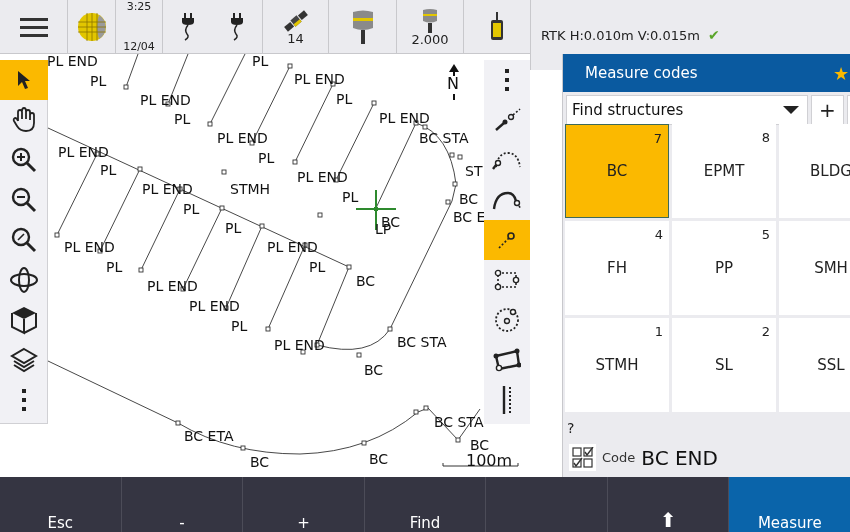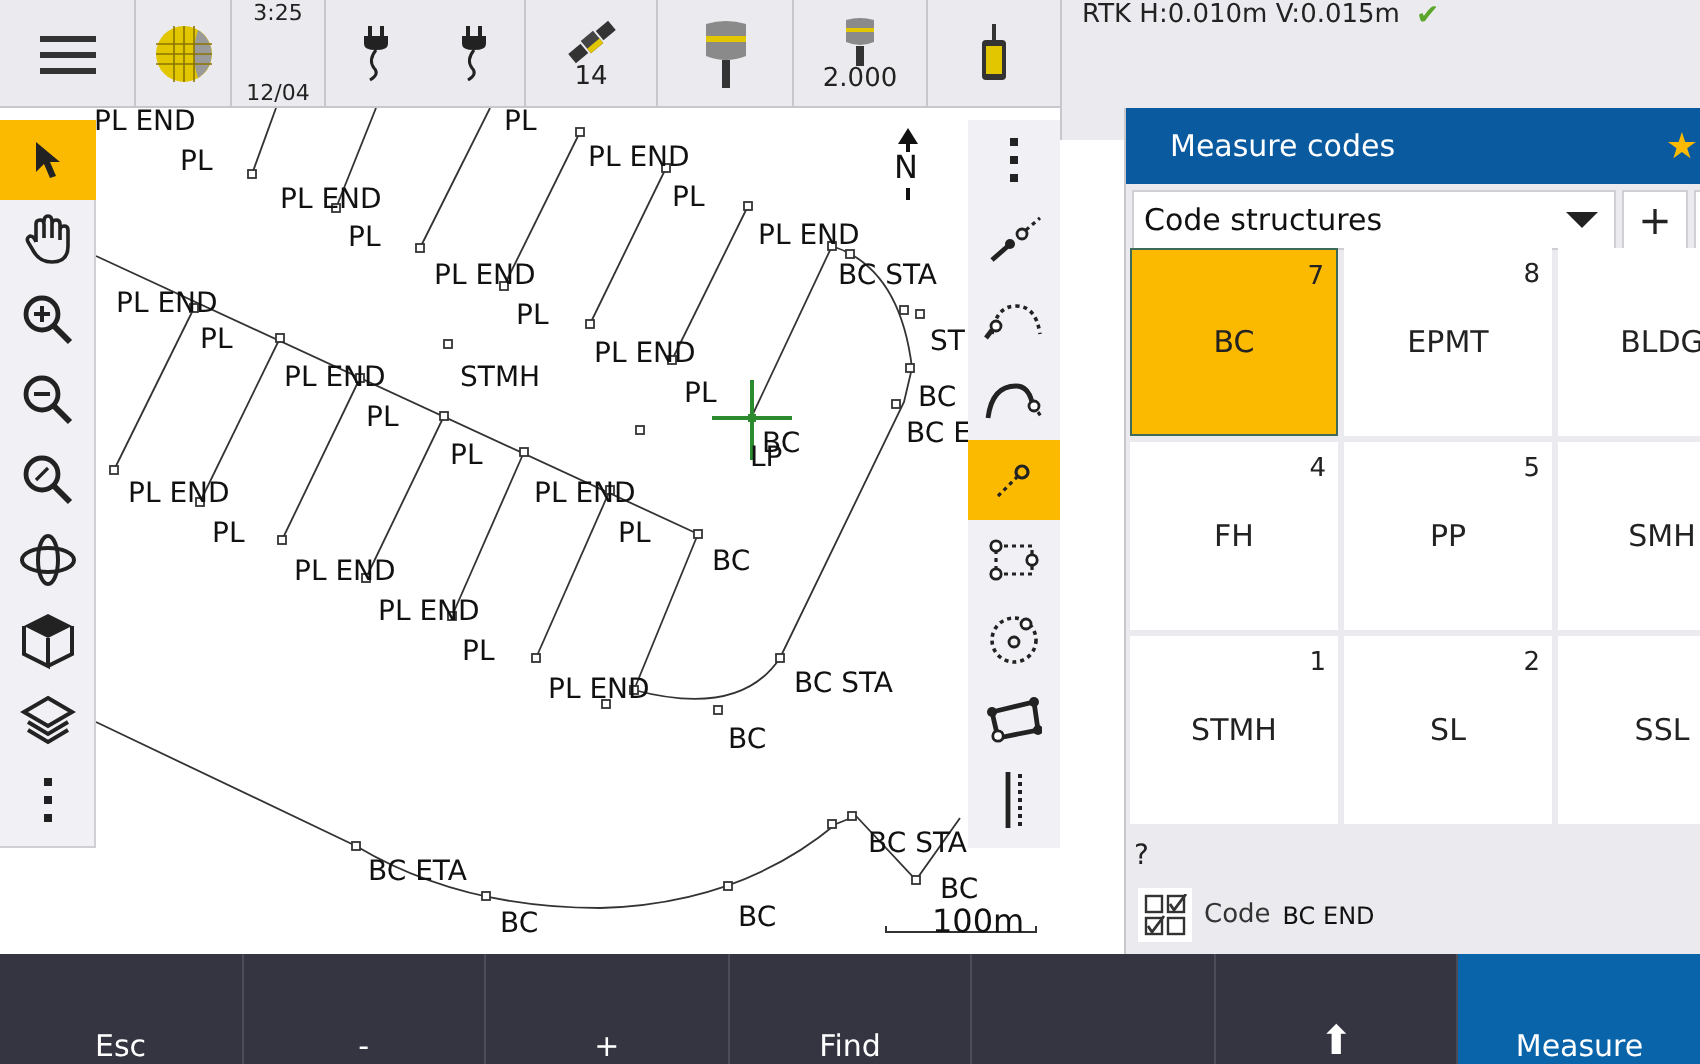--- a/index.html
+++ b/index.html
@@ -5,21 +5,21 @@
     * { box-sizing: border-box; margin: 0; padding: 0; }
     html, body { width: 850px; height: 532px; overflow: hidden; background: #fff; font-family: "DejaVu Sans", sans-serif; }
     .root { position: relative; width: 850px; height: 532px; }
 
     
     .statusbar { position: absolute; left: 0; top: 0; width: 530px; height: 54px; background: #ebebef; border-bottom: 1px solid #c8c8cc; display: flex; }
     .sb-cell { height: 54px; border-right: 1px solid #c8c8cc; display: flex; flex-direction: column; align-items: center; justify-content: center; font-size: 12px; color: #222; }
     .sb-cell .lbl { font-size: 13px; line-height: 13px; margin-top: 0; }
     .time { font-size: 11px; line-height: 14px; text-align: center; }
 
-    .rtkbar { position: absolute; left: 530px; top: 0; width: 320px; height: 70px; background: #ebebef; display: flex; align-items: flex-start; padding-left: 10px; font-size: 13px; color: #222; border-left: 1px solid #c8c8cc; }
+    .rtkbar { position: absolute; left: 530px; top: 0; width: 320px; height: 70px; background: #ebebef; display: flex; align-items: center; padding-left: 10px; font-size: 13px; color: #222; border-left: 1px solid #c8c8cc; }
     .rtkbar .check { color: #5aa52a; margin-left: 8px; font-size: 14px; font-weight: bold; }
 
     
     .map { position: absolute; left: 0; top: 54px; width: 530px; height: 423px; background: #fff; overflow: hidden; }
     .map svg { position: absolute; left: 0; top: 0; }
     .map-label { position: absolute; font-size: 14px; color: #111; white-space: nowrap; line-height: 14px; }
 
     
     .ltool { position: absolute; left: 0; top: 60px; width: 48px; height: 364px; background: #f1f1f5; border-right: 1px solid #d0d0d4; border-bottom: 1px solid #d0d0d4; }
     .ltool .btn { width: 48px; height: 40px; display: flex; align-items: center; justify-content: center; }
@@ -40,21 +40,21 @@
     .select .caret { width: 0; height: 0; border-left: 8px solid transparent; border-right: 8px solid transparent; border-top: 8px solid #222; }
     .sqbtn { width: 33px; background: #fff; border: 1px solid #d0d0d4; display: flex; align-items: center; justify-content: center; font-size: 20px; color: #222; }
 
     .grid { position: absolute; left: 2px; top: 70px; width: 316px; display: grid; grid-template-columns: 104px 104px 104px; grid-template-rows: 94px 94px 94px; gap: 3px; }
     .key { position: relative; background: #fff; display: flex; align-items: center; justify-content: center; font-size: 15px; color: #222; }
     .key.active { background: #fbb900; border: 1px solid #3e6a5a; }
     .key .num { position: absolute; right: 6px; top: 6px; font-size: 13px; color: #222; }
 
     .qmark { position: absolute; left: 4px; top: 366px; font-size: 14px; color: #222; }
     .codeline { position: absolute; left: 6px; top: 390px; display: flex; align-items: center; gap: 6px; font-size: 13px; color: #333; }
-    .codeline .val { font-size: 12px; color: #111; }
+    .codeline .val { font-size: 20px; color: #111; }
     .checkgrid { width: 27px; height: 27px; background: #fff; display: flex; align-items: center; justify-content: center; }
 
     
     .bottombar { position: absolute; left: 0; top: 477px; width: 850px; height: 55px; background: #353542; display: flex; }
     .bb { flex: 1; color: #fff; display: flex; align-items: flex-end; justify-content: center; font-size: 15px; border-right: 1px solid #4c4c58; }
     .bb.primary { background: #0a64aa; border-right: none; }
   </style>
 </head>
 <body>
 
@@ -403,21 +403,21 @@
   <div class="panel">
     <div class="panel-head">
       <span>Measure codes</span>
       <span class="fkey">
         <span class="star">★</span>
         <span>F5</span>
       </span>
     </div>
     <div class="listrow">
       <div class="select">
-        <span>Code structures</span>
+        <span>Find structures</span>
         <span class="caret"></span>
       </div>
       <div class="sqbtn">
         <span>+</span>
       </div>
       <div class="sqbtn">
         <svg width="20" height="22" viewBox="0 0 20 22">
             <path d="M3 4 H12 M3 4 V21 H17 V10" stroke="#222" stroke-width="1.6" fill="none"></path>
             <line x1="11" y1="11" x2="19" y2="2" stroke="#222" stroke-width="1.6"></line>
           </svg>

